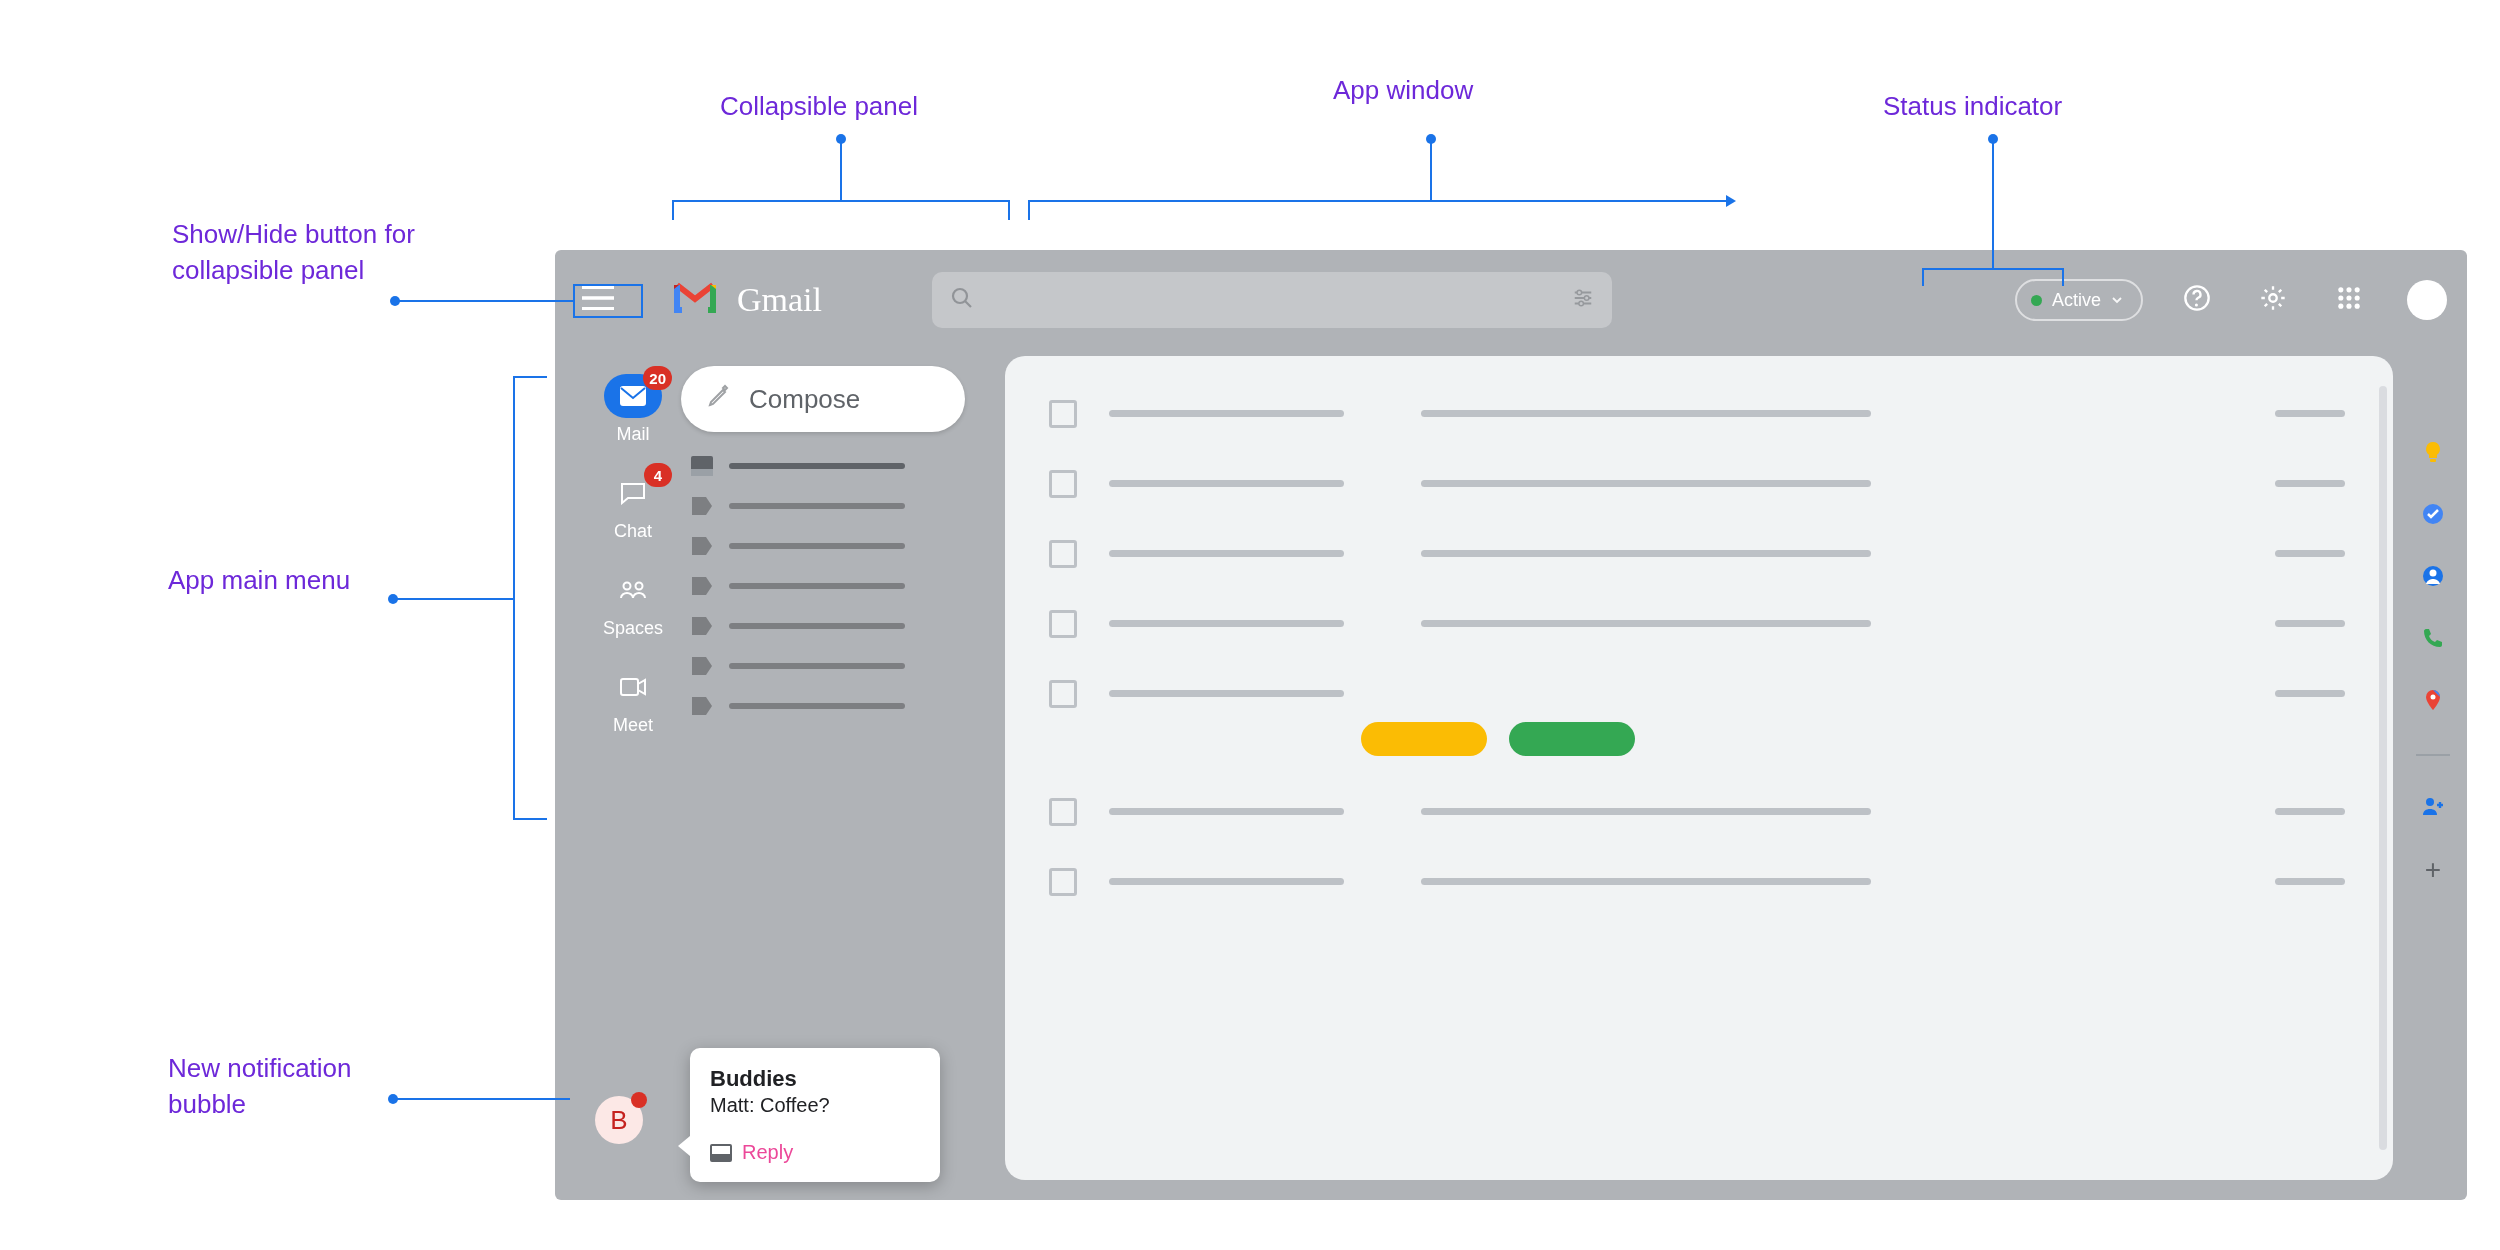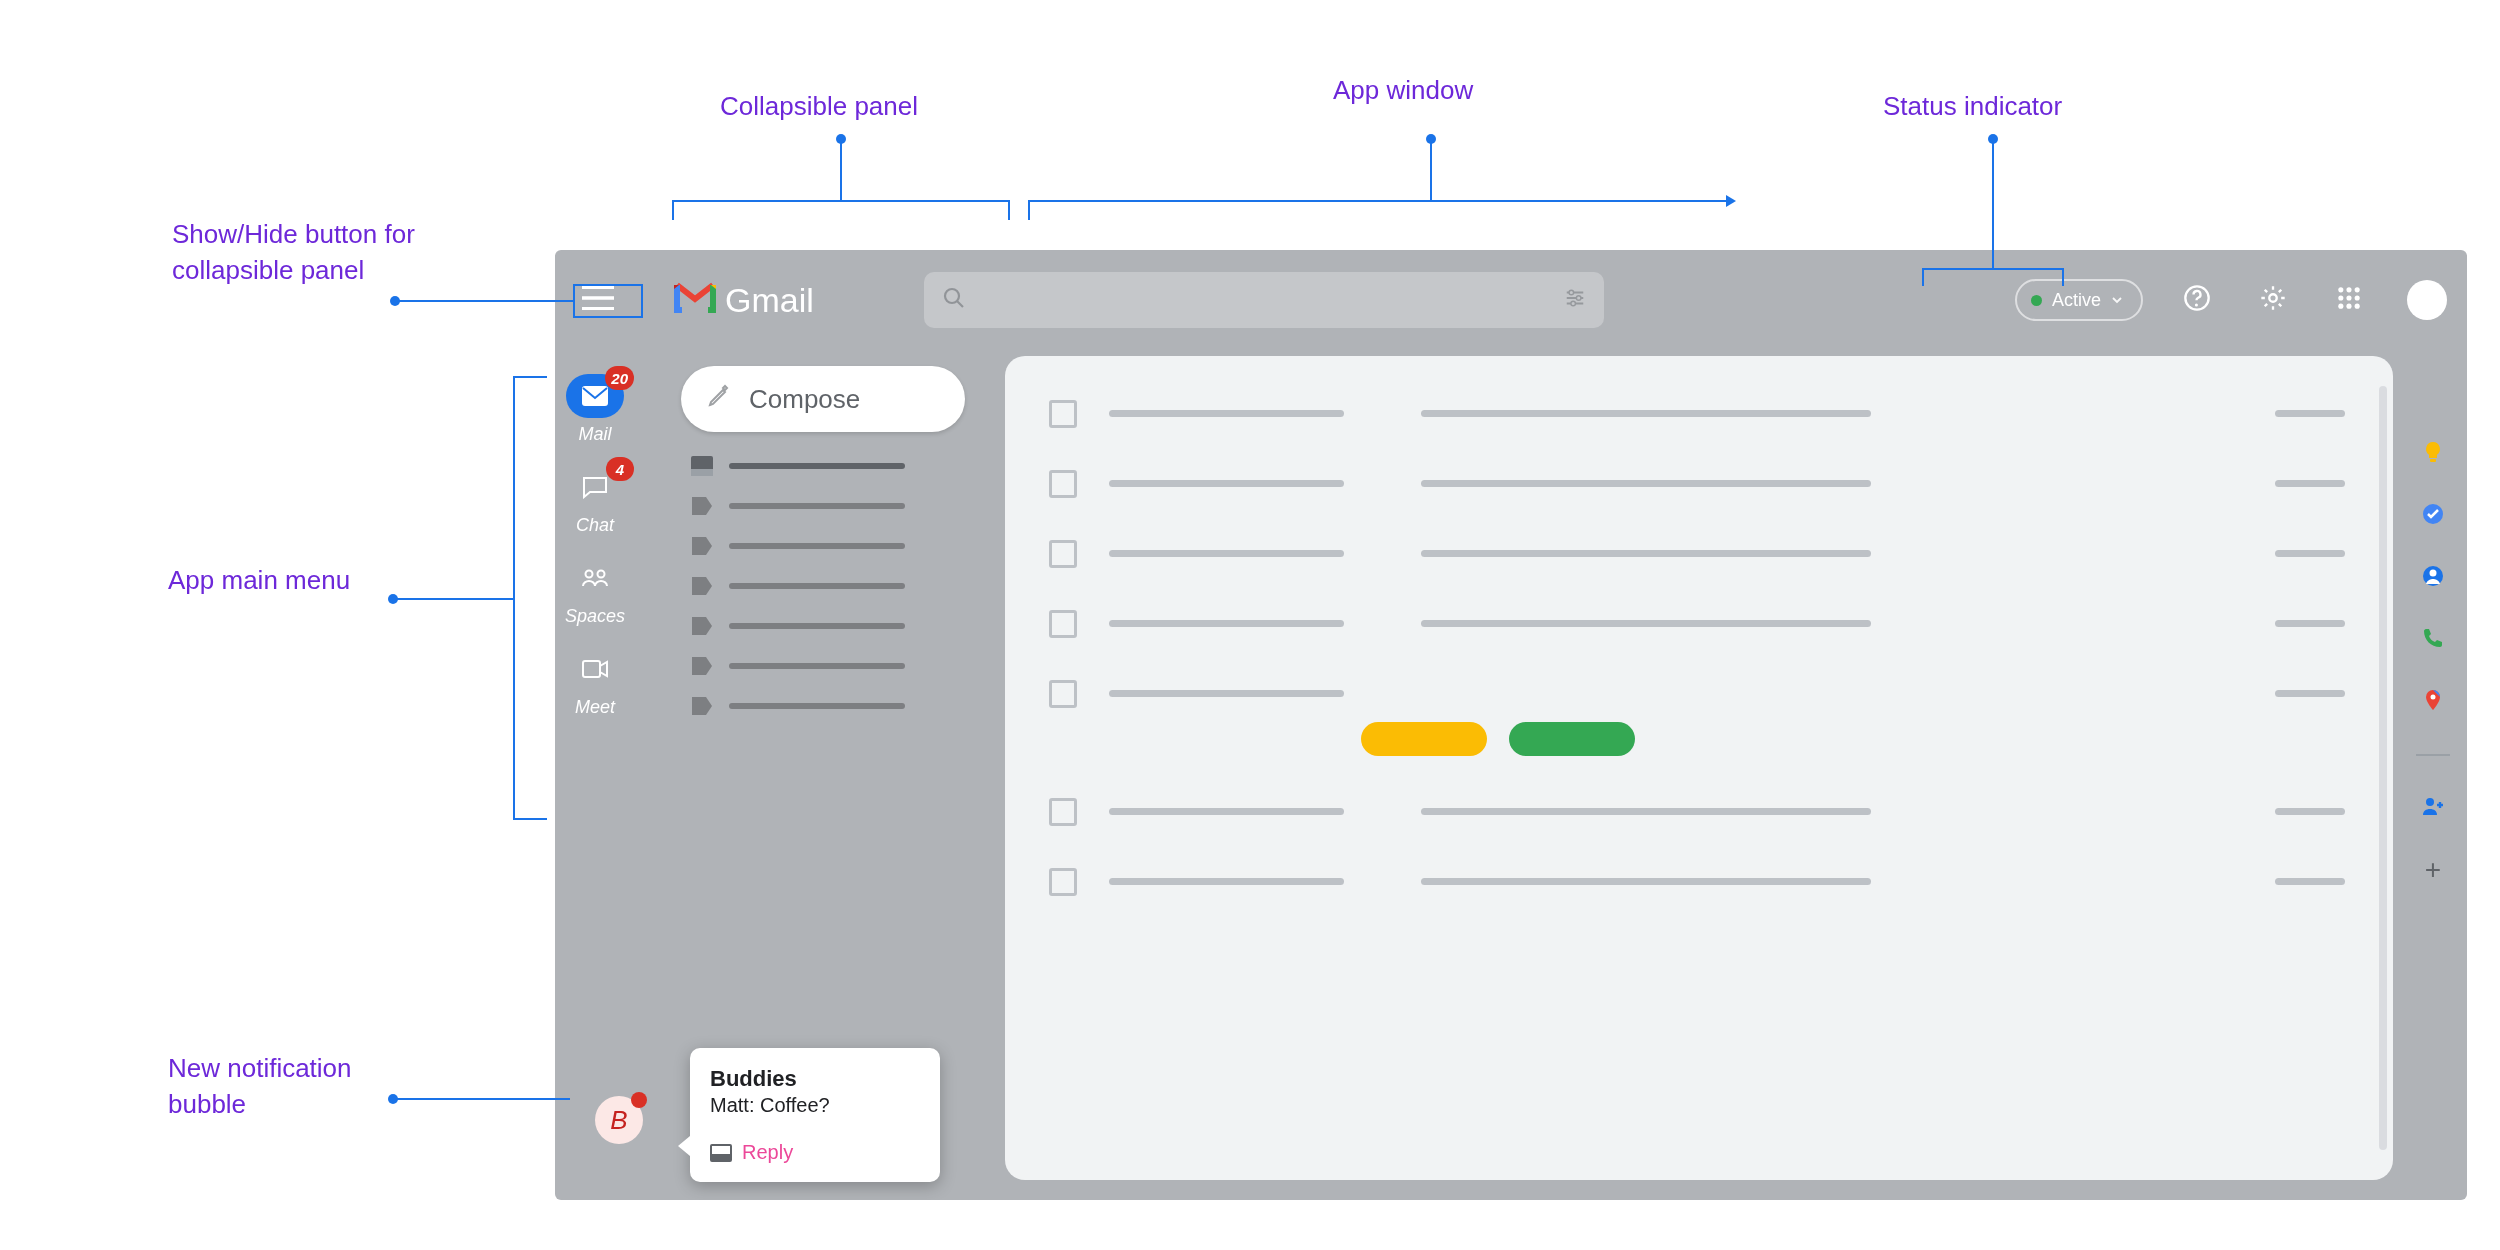--- a/index.html
+++ b/index.html
@@ -61,21 +61,21 @@
       align-items: center;
       padding: 0 20px 0 18px;
       gap: 18px;
     }
     .hamburger {
       width: 50px; height: 50px;
       display: flex; align-items:center; justify-content:center;
       cursor:pointer;
     }
     .hamburger svg { width: 32px; height: 24px; }
-    .logo-area { display:flex; align-items:center; gap: 8px; margin-left: 32px; }
+    .logo-area { display:flex; align-items:center; gap: 20px; margin-left: 32px; font-family: Liberation Serif, serif; }
     .gmail-logo svg { width: 44px; height: 34px; }
     .gmail-text { color: #fff; font-size: 34px; font-weight: 400; }
     .search-bar {
       flex: 0 0 680px;
       height: 56px;
       background: #c5c7ca;
       border-radius: 10px;
       display:flex; align-items:center;
       padding: 0 18px;
       gap: 14px;
@@ -104,24 +104,24 @@
       margin-left: 14px;
     }
     .top-icon svg { width:28px;height:28px; }
     .avatar { width:40px;height:40px;border-radius:50%;background:#fff;margin-left:18px;cursor:pointer; }
 
     .body-row { flex:1; display:flex; overflow:hidden; }
 
     
     .rail {
       width: 118px;
-      display:flex; flex-direction:column; align-items:flex-start;
+      display:flex; flex-direction:column; align-items:flex-end;
       padding-top: 14px;
+      gap: 6px;
       position: relative;
-      font-style: italic;
     }
     .rail-item {
       width: 80px;
       display:flex; flex-direction:column; align-items:center;
       gap:6px; cursor:pointer;
       padding: 10px 0;
       position: relative;
     }
     .rail-icon {
       width:58px;height:44px;border-radius:22px;

